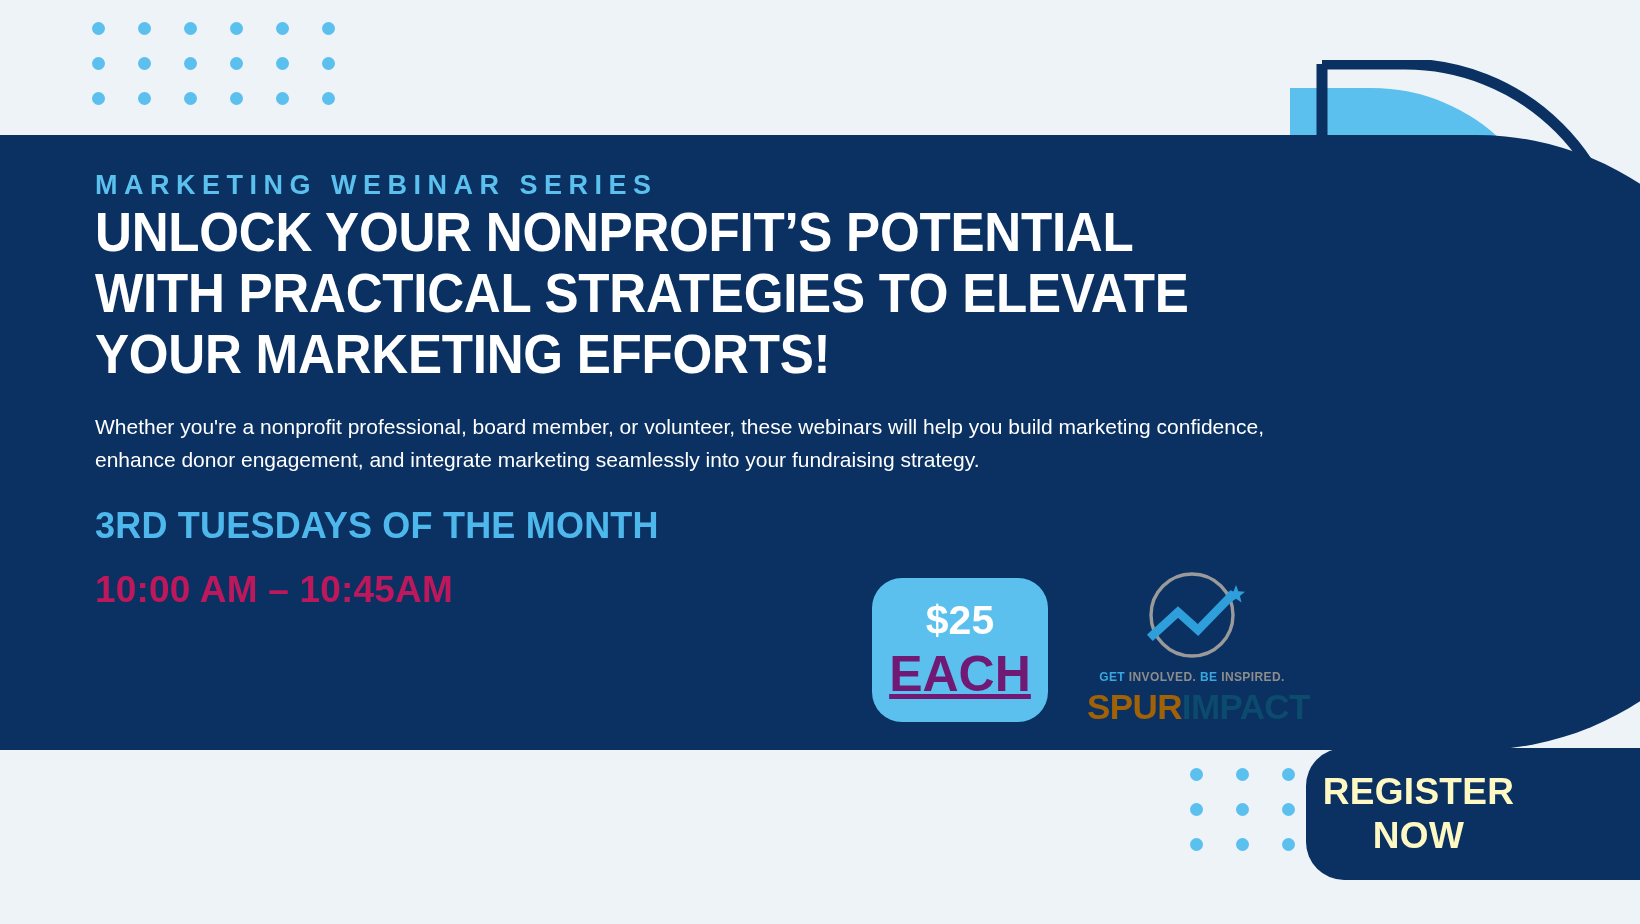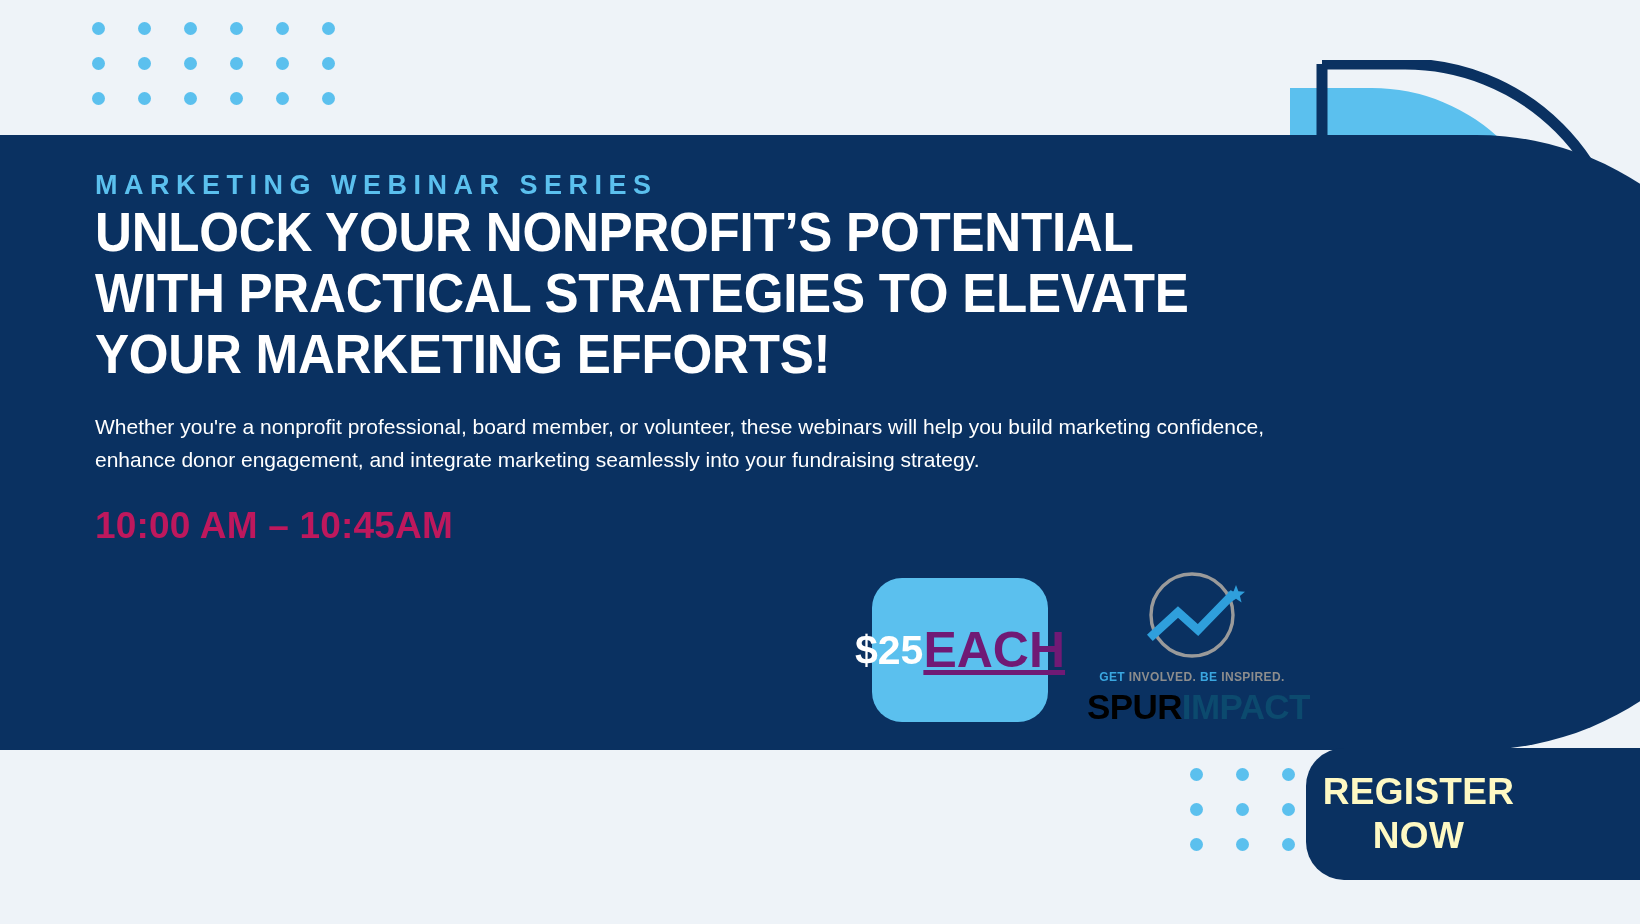--- a/index.html
+++ b/index.html
@@ -98,21 +98,21 @@
   }
 
   
   #price-badge {
     position:absolute;
     left:872px; top:578px;
     width:176px; height:144px;
     background:#5bc0ee;
     border-radius:30px;
     display:flex;
-    flex-direction:row;
+    flex-direction:column;
     align-items:center;
     justify-content:center;
     z-index:6;
   }
   #price-badge .amount {
     color:#ffffff; font-size:41px; font-weight:bold; line-height:1.18;
   }
   #price-badge .unit {
     color:#701a75; font-size:50px; font-weight:bold; line-height:1.18;text-decoration:underline;
   }
@@ -134,21 +134,21 @@
     white-space:nowrap;
     margin-bottom:3px;
   }
   #logo-tagline .hl { color:#3aa7e0; }
   #logo-wordmark {
     font-size:35px;
     font-weight:bold;
     letter-spacing:-0.6px;
     white-space:nowrap;
   }
-  #logo-wordmark .spur { color:#000000; }
+  #logo-wordmark .spur { color:#a16207; }
   #logo-wordmark .impact { color:#0c4a6e; }
 
   
   #register-btn {
     position:absolute;
     left:1306px; top:748px;
     width:400px; height:132px;
     background:#0a3161;
     border-radius:38px 0 0 38px;
     display:flex;
@@ -202,20 +202,21 @@
   </svg>
 </div>
 
 <div id="navy-panel"></div>
 <div id="navy-cap"></div>
 
 <div id="content">
   <div id="eyebrow">MARKETING WEBINAR SERIES</div>
   <h1 id="headline">UNLOCK YOUR NONPROFIT’S POTENTIAL WITH PRACTICAL STRATEGIES TO ELEVATE YOUR MARKETING EFFORTS!</h1>
   <p id="body-copy">Whether you're a nonprofit professional, board member, or volunteer, these webinars will help you build marketing confidence, enhance donor engagement, and integrate marketing seamlessly into your fundraising strategy.</p>
+  <div id="schedule-day">3RD TUESDAYS OF THE MONTH</div>
   <div id="schedule-time">10:00 AM – 10:45AM</div>
 </div>
 
 <div id="price-badge">
   <div class="amount">$25</div>
   <div class="unit">EACH</div>
 </div>
 
 <div id="logo">
   <svg id="logo-mark" viewBox="0 0 132 96" xmlns="http://www.w3.org/2000/svg">

